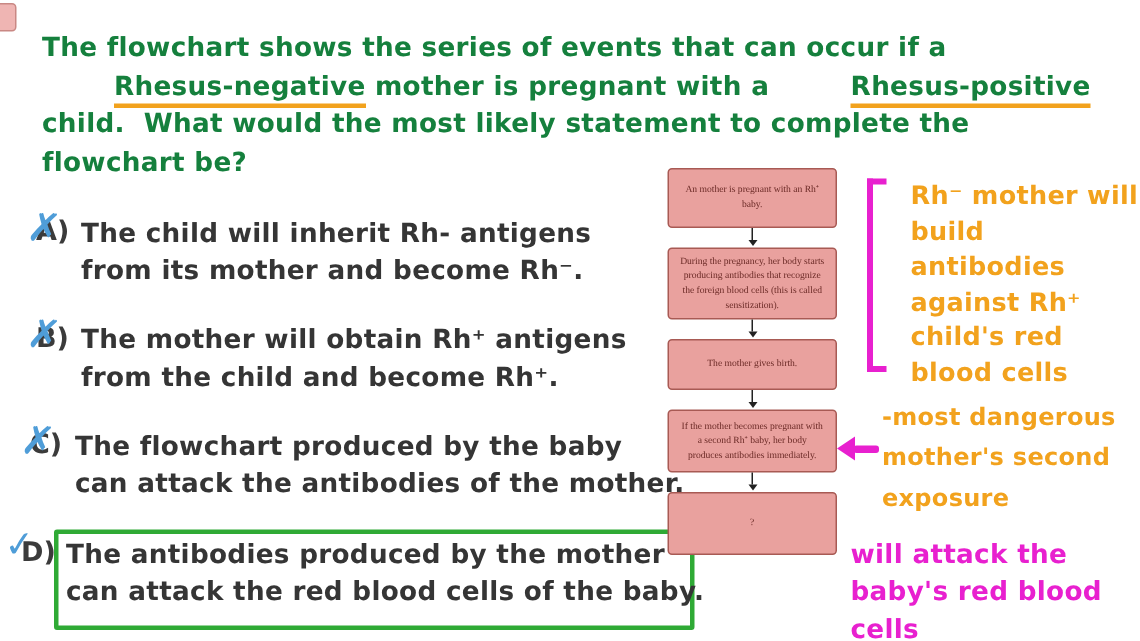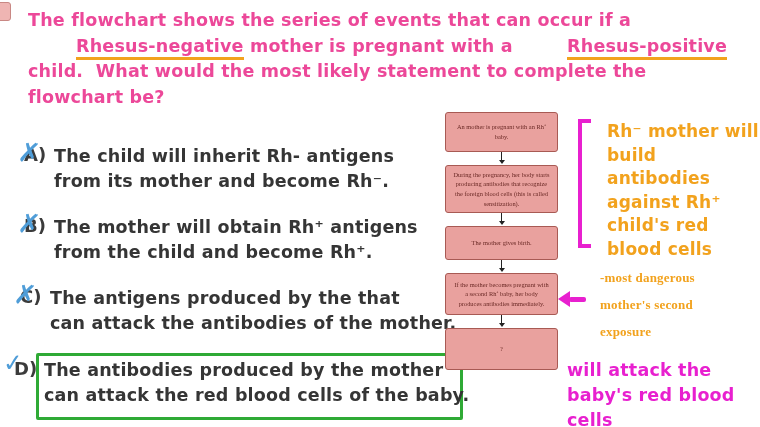--- a/index.html
+++ b/index.html
@@ -2,22 +2,22 @@
 <html><head>
 <meta charset="utf-8">
 <style>
   html,body{margin:0;padding:0;background:#fff;}
   .canvas{
     position:relative;width:760px;height:427px;background:#ffffff;overflow:hidden;
     font-family:"DejaVu Sans",sans-serif;
   }
   
   .question{
-    position:absolute;left:28px;top:8px;width:700px;
-    color:#ec4899;font-size:17.5px;font-weight:600;letter-spacing:.2px;
+    position:absolute;left:28px;top:20px;width:700px;
+    color:#15803d;font-size:17.5px;font-weight:600;letter-spacing:.2px;
   }
   .q-line{white-space:pre;line-height:25.5px;}
   .u-orange{border-bottom:3.5px solid #f2a21d;padding-bottom:1px;margin-left:48px;}
   
   .answer{position:absolute;display:flex;align-items:flex-start;color:#353535;}
   .marker{
     position:relative;width:30px;flex:0 0 30px;
     font-size:18px;font-weight:700;color:#3b3b3b;
   }
   .x-overlay{
@@ -52,21 +52,21 @@
   }
   
   .bracket{
     position:absolute;left:578px;top:119px;width:9px;height:121px;z-index:3;
     border-left:4px solid #e820cf;border-top:4px solid #e820cf;border-bottom:4px solid #e820cf;
   }
   .note{position:absolute;z-index:3;font-weight:700;letter-spacing:.2px;}
   .note-orange{color:#f2a21d;}
   .note-magenta{color:#e820cf;}
   .note1{left:595px;top:120px;font-size:17px;line-height:23.5px;margin-left:12px;}
-  .note2{left:600px;top:264px;font-size:13px;line-height:27px;font-family:Liberation Serif, serif;}
+  .note2{left:588px;top:264px;font-size:16px;line-height:27px;}
   .note3{left:567px;top:358px;font-size:17.5px;line-height:25px;}
   .pink-arrow{position:absolute;z-index:3;}
   .pink-arrow .tail{position:absolute;left:11px;top:6px;width:17px;height:5px;background:#e820cf;border-radius:2px;}
   .pink-arrow .head{
     position:absolute;left:0;top:0;width:0;height:0;
     border-top:8.5px solid transparent;border-bottom:8.5px solid transparent;
     border-right:12px solid #e820cf;
   }
   .corner-sliver{
     position:absolute;left:-5px;top:2px;width:14px;height:17px;background:#efb5b3;
@@ -108,21 +108,21 @@
       <div>from the child and become Rh⁺.</div>
     </div>
   </div>
 
   <div class="answer" style="left:20px;top:286px;">
     <div class="marker">
       <span>C)</span>
       <span class="x-overlay">✗</span>
     </div>
     <div class="answer-lines">
-      <div>The antigens produced by the that</div>
+      <div>The flowchart produced by the baby</div>
       <div>can attack the antibodies of the mother.</div>
     </div>
   </div>
 
   <div class="correct-box"></div>
 
   <div class="answer" style="left:14px;top:358px;z-index:2;">
     <div class="marker">
       <span>D)</span>
       <span class="check-overlay">✓</span>

